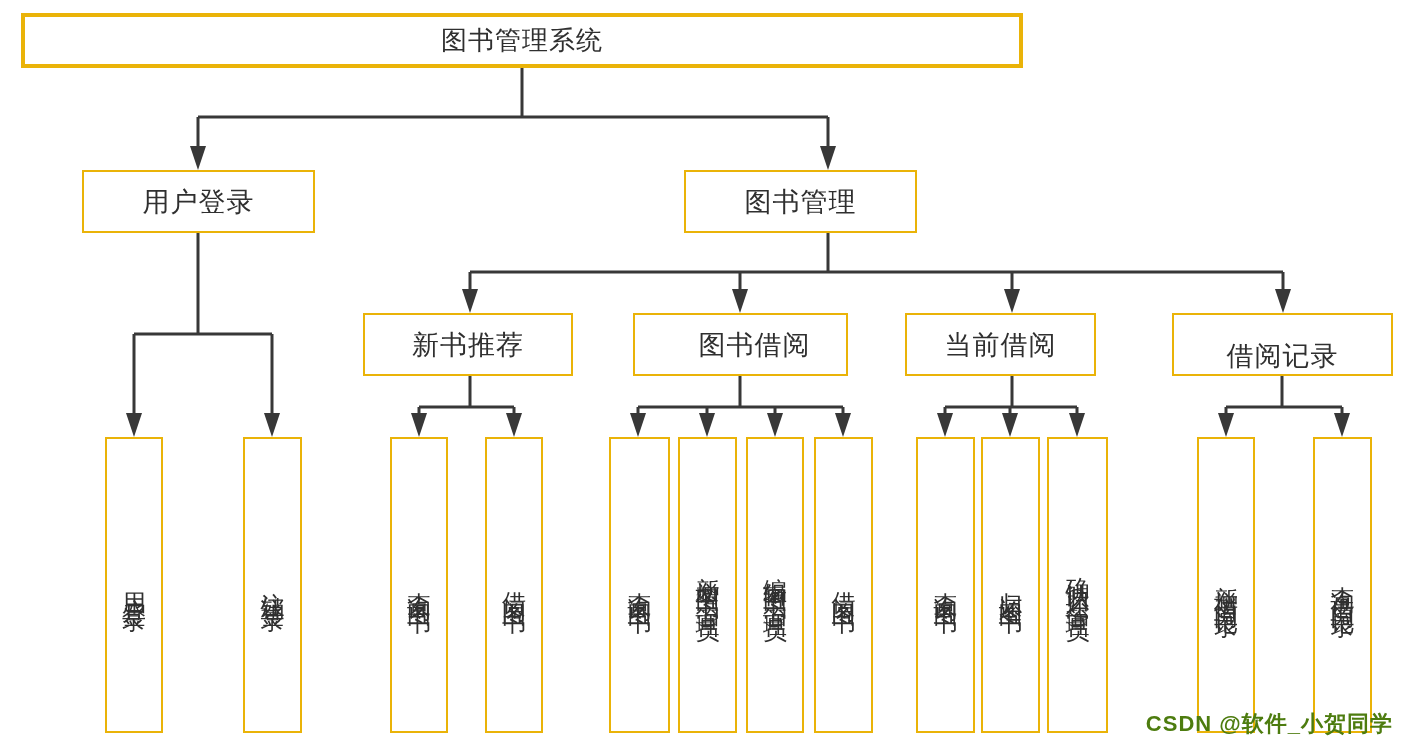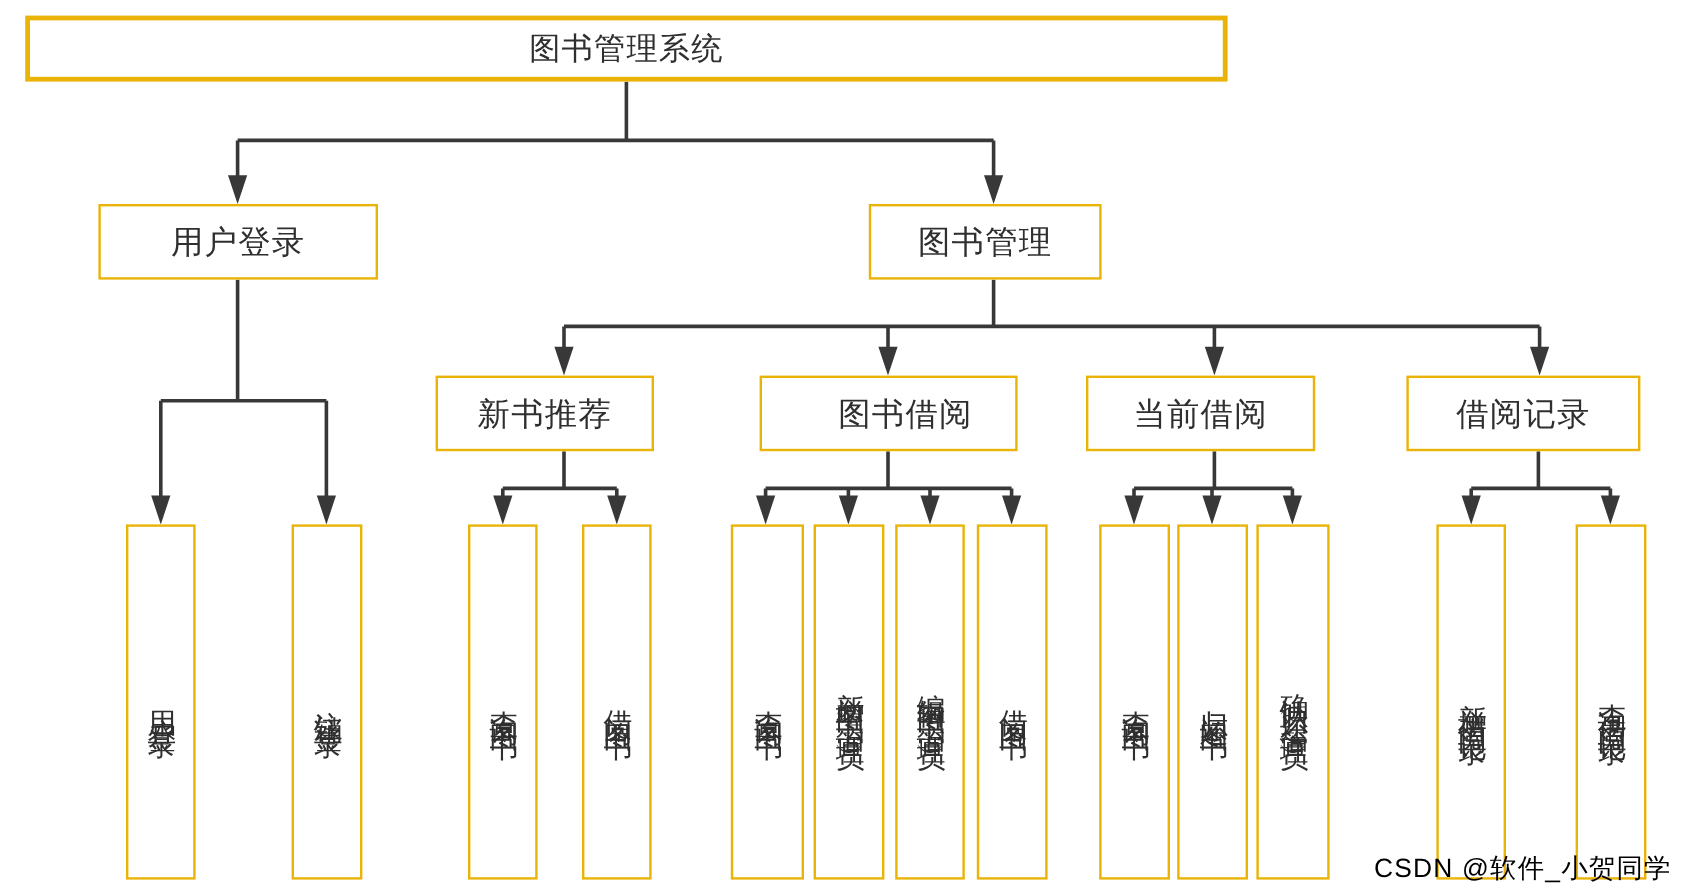--- a/index.html
+++ b/index.html
@@ -36,23 +36,24 @@
     letter-spacing: 6px;
     line-height: 1;
     white-space: nowrap;
   }
   .watermark {
     position: absolute;
     right: 12px;
     bottom: 8px;
     font-size: 22px;
     letter-spacing: 1px;
-    color: #000000;
+    color: #4d7c0f;
     z-index: 5;
     white-space: nowrap;
+    font-weight: bold;
   }
 </style>
 </head>
 <body>
 
 <div class="stage">
 
   <svg class="wires" width="1405" height="747" viewBox="0 0 1405 747">
     <g stroke="#383838" stroke-width="3" fill="none">
       <path d="M522 68 V117 M198 117 H828 M198 117 V148 M828 117 V148"></path>
@@ -86,34 +87,34 @@
     </g>
   </svg>
 
   <div class="node root-node" style="left:21px; top:13px; width:1002px; height:55px;">
     <span class="h-text">图书管理系统</span>
   </div>
 
   <div class="node branch" style="left:82px; width:233px;">
     <span class="h-text">用户登录</span>
   </div>
-  <div class="node branch" style="left:724px; width:194px;">
+  <div class="node branch" style="left:684px; width:233px;">
     <span class="h-text">图书管理</span>
   </div>
 
-  <div class="node section" style="left:363px; width:182px;">
+  <div class="node section" style="left:363px; width:210px;">
     <span class="h-text">新书推荐</span>
   </div>
   <div class="node section" style="left:633px; width:215px;padding-left:28px;">
     <span class="h-text">图书借阅</span>
   </div>
   <div class="node section" style="left:905px; width:191px;">
     <span class="h-text">当前借阅</span>
   </div>
-  <div class="node section" style="left:1172px; width:195px;">
+  <div class="node section" style="left:1172px; width:221px;align-items:flex-end;">
     <span class="h-text">借阅记录</span>
   </div>
 
   <div class="node leaf" style="left:105px; width:58px;">
     <span class="v-text">用户登录</span>
   </div>
   <div class="node leaf" style="left:243px; width:59px;">
     <span class="v-text">注销登录</span>
   </div>
 

